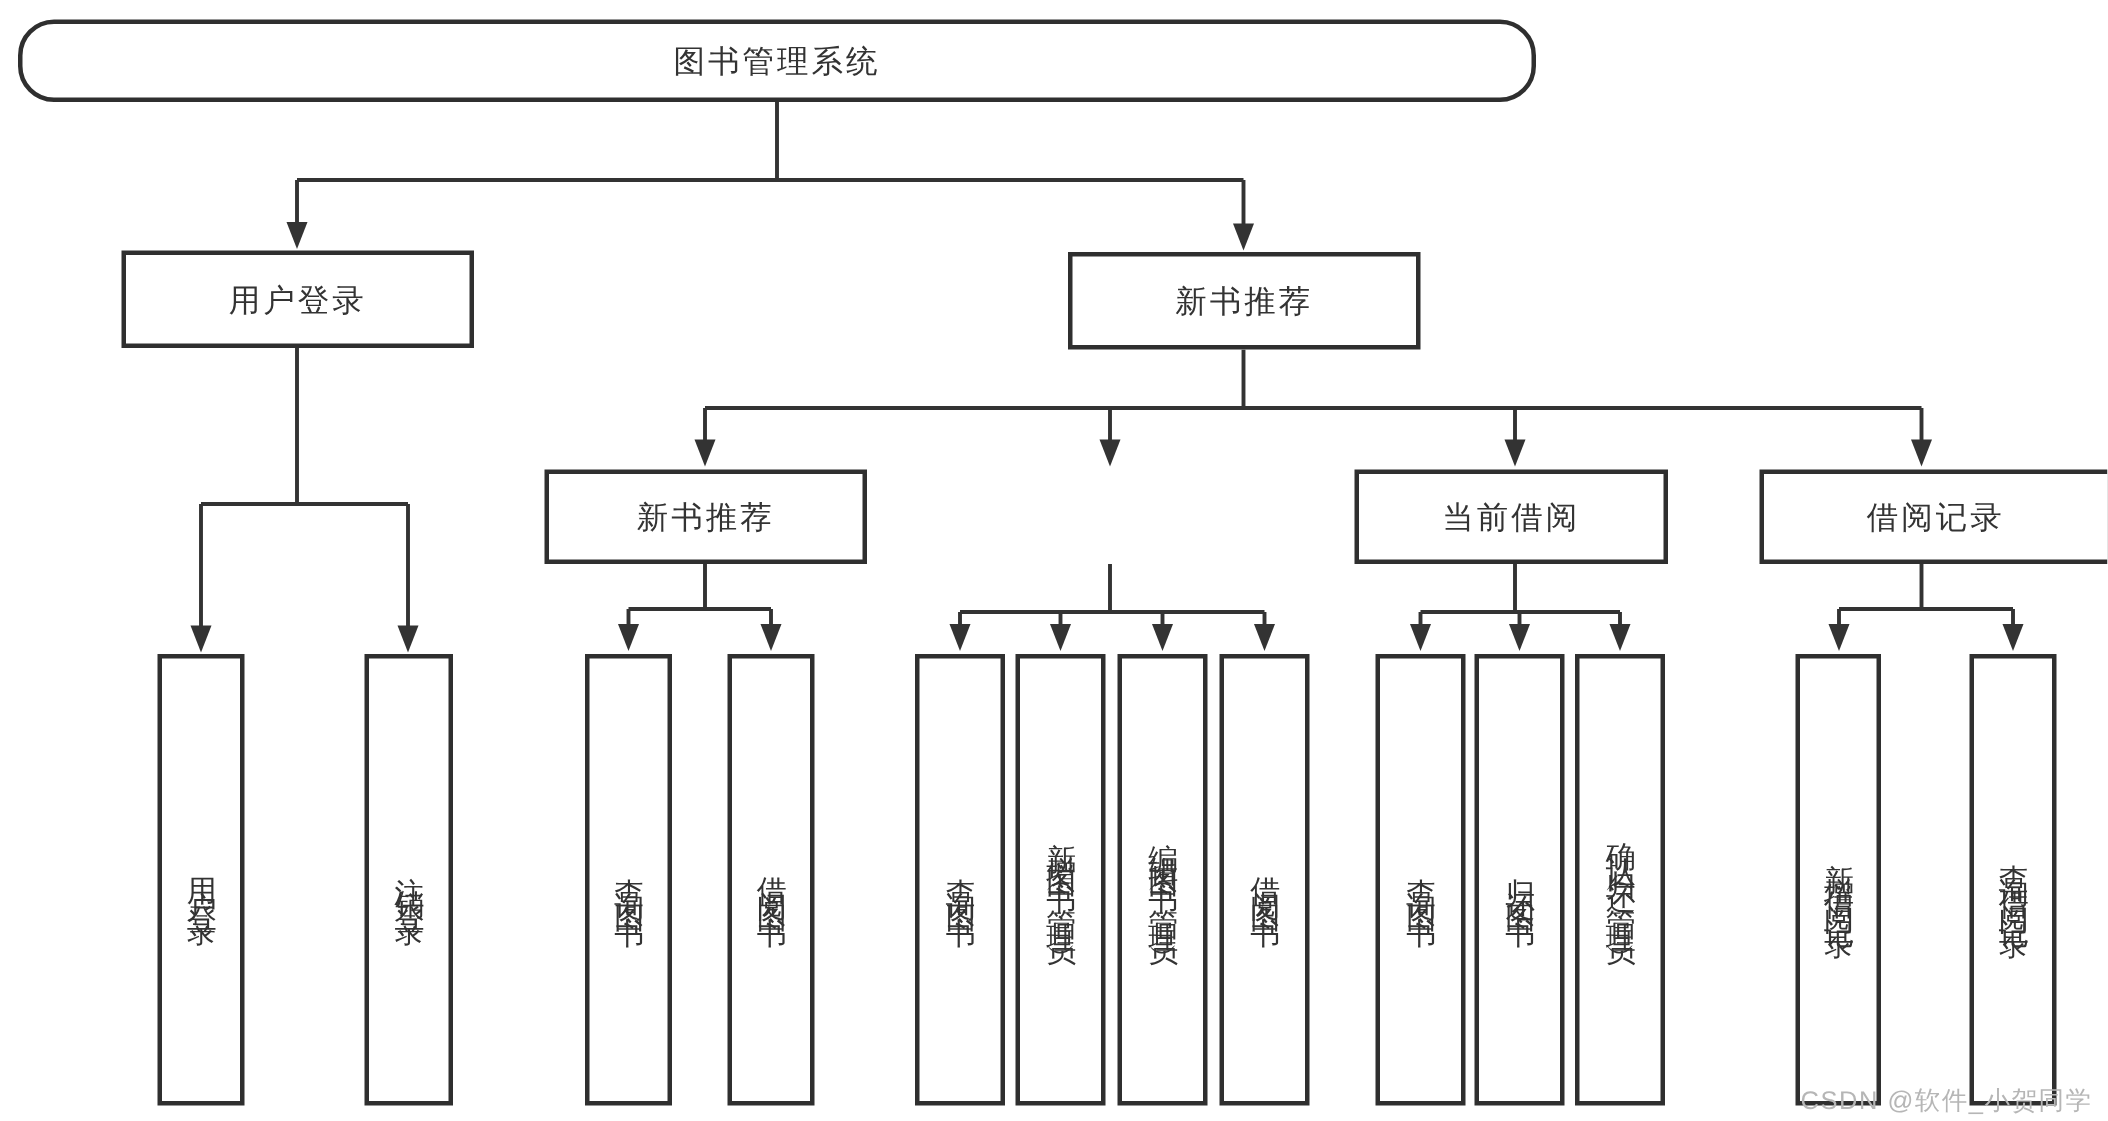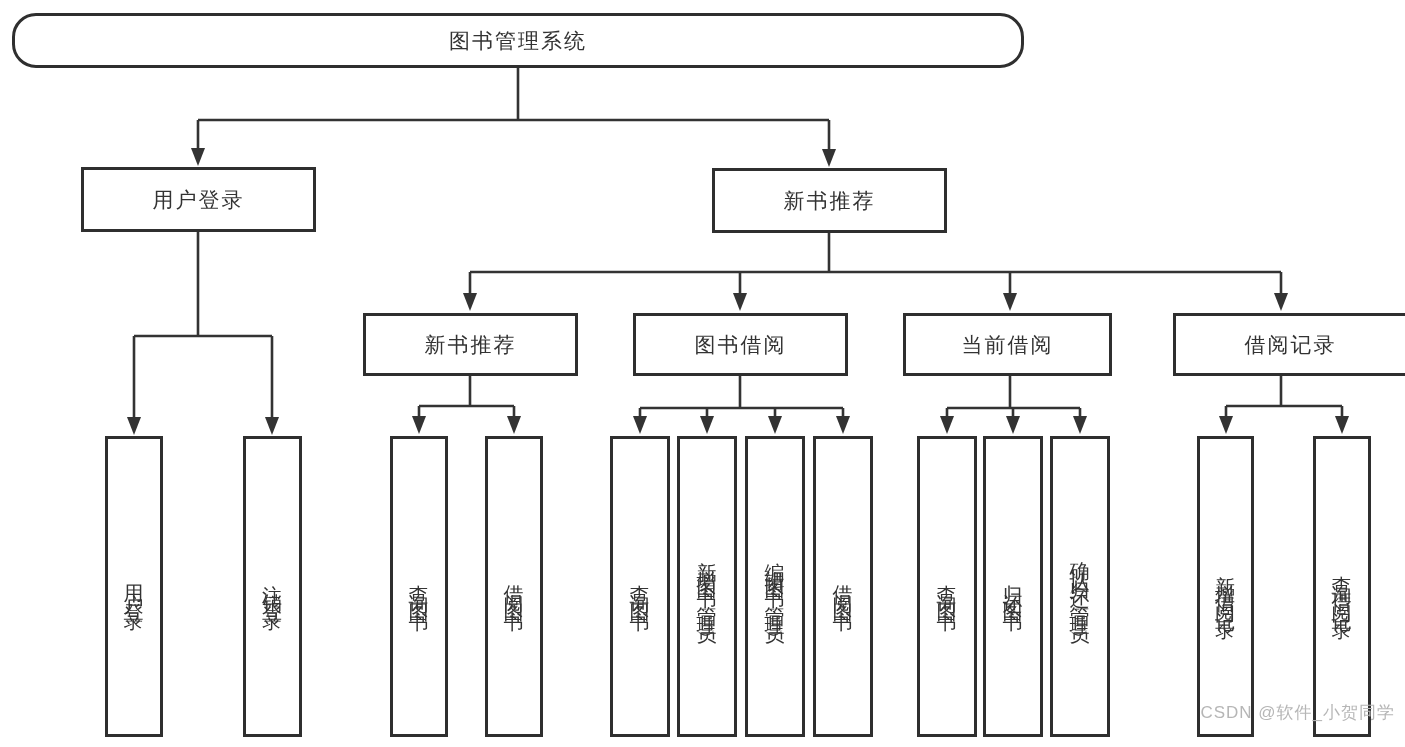--- a/index.html
+++ b/index.html
@@ -25,21 +25,21 @@
   .leaf .v-label{
     writing-mode:vertical-rl;
     text-orientation:mixed;
     font-size:20px;
     letter-spacing:9px;
     line-height:1.1;
     white-space:nowrap;
   }
   .watermark{
     position:absolute;
-    right:10px;bottom:23px;
+    right:10px;bottom:2px;
     font-size:17px;
     letter-spacing:1px;
     color:#b6b6b6;
     z-index:5;
     white-space:nowrap;
     padding-left:13px;
   }
   .wire{stroke:#333333;stroke-width:2.6;fill:none;}
   .head{fill:#333333;stroke:none;}
 </style>
@@ -124,23 +124,20 @@
   <div class="box" style="left:81px;top:167px;width:235px;height:65px;">
     <span class="h-label">用户登录</span>
   </div>
   <div class="box" style="left:712px;top:168px;width:235px;height:65px;">
     <span class="h-label">新书推荐</span>
   </div>
 
   <div class="box" style="left:363px;top:313px;width:215px;height:63px;">
     <span class="h-label">新书推荐</span>
   </div>
-  <div class="box" style="left:633px;top:313px;width:215px;height:63px;">
-    <span class="h-label">图书借阅</span>
-  </div>
   <div class="box" style="left:903px;top:313px;width:209px;height:63px;">
     <span class="h-label">当前借阅</span>
   </div>
   <div class="box" style="left:1173px;top:313px;width:235px;height:63px;">
     <span class="h-label">借阅记录</span>
   </div>
 
   <div class="box leaf" style="left:105px;top:436px;width:58px;height:301px;">
     <span class="v-label">用户登录</span>
   </div>

